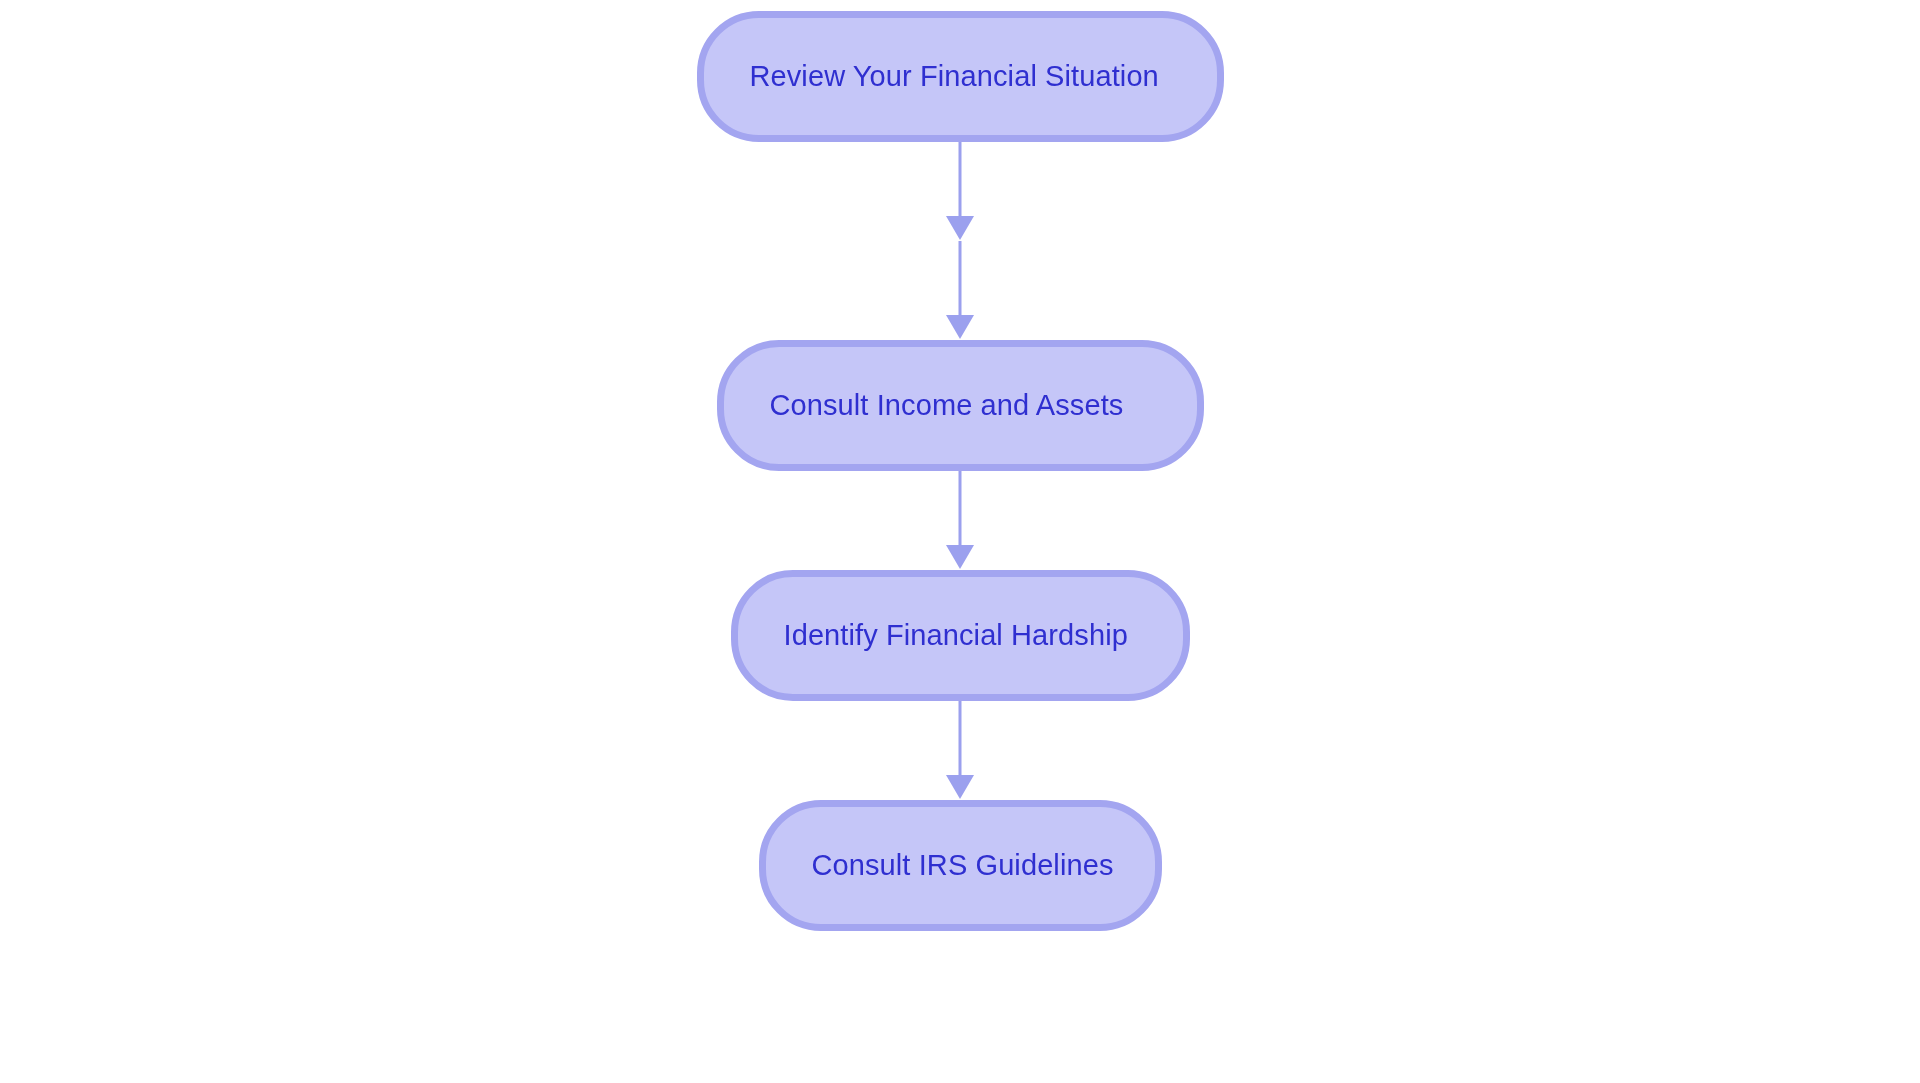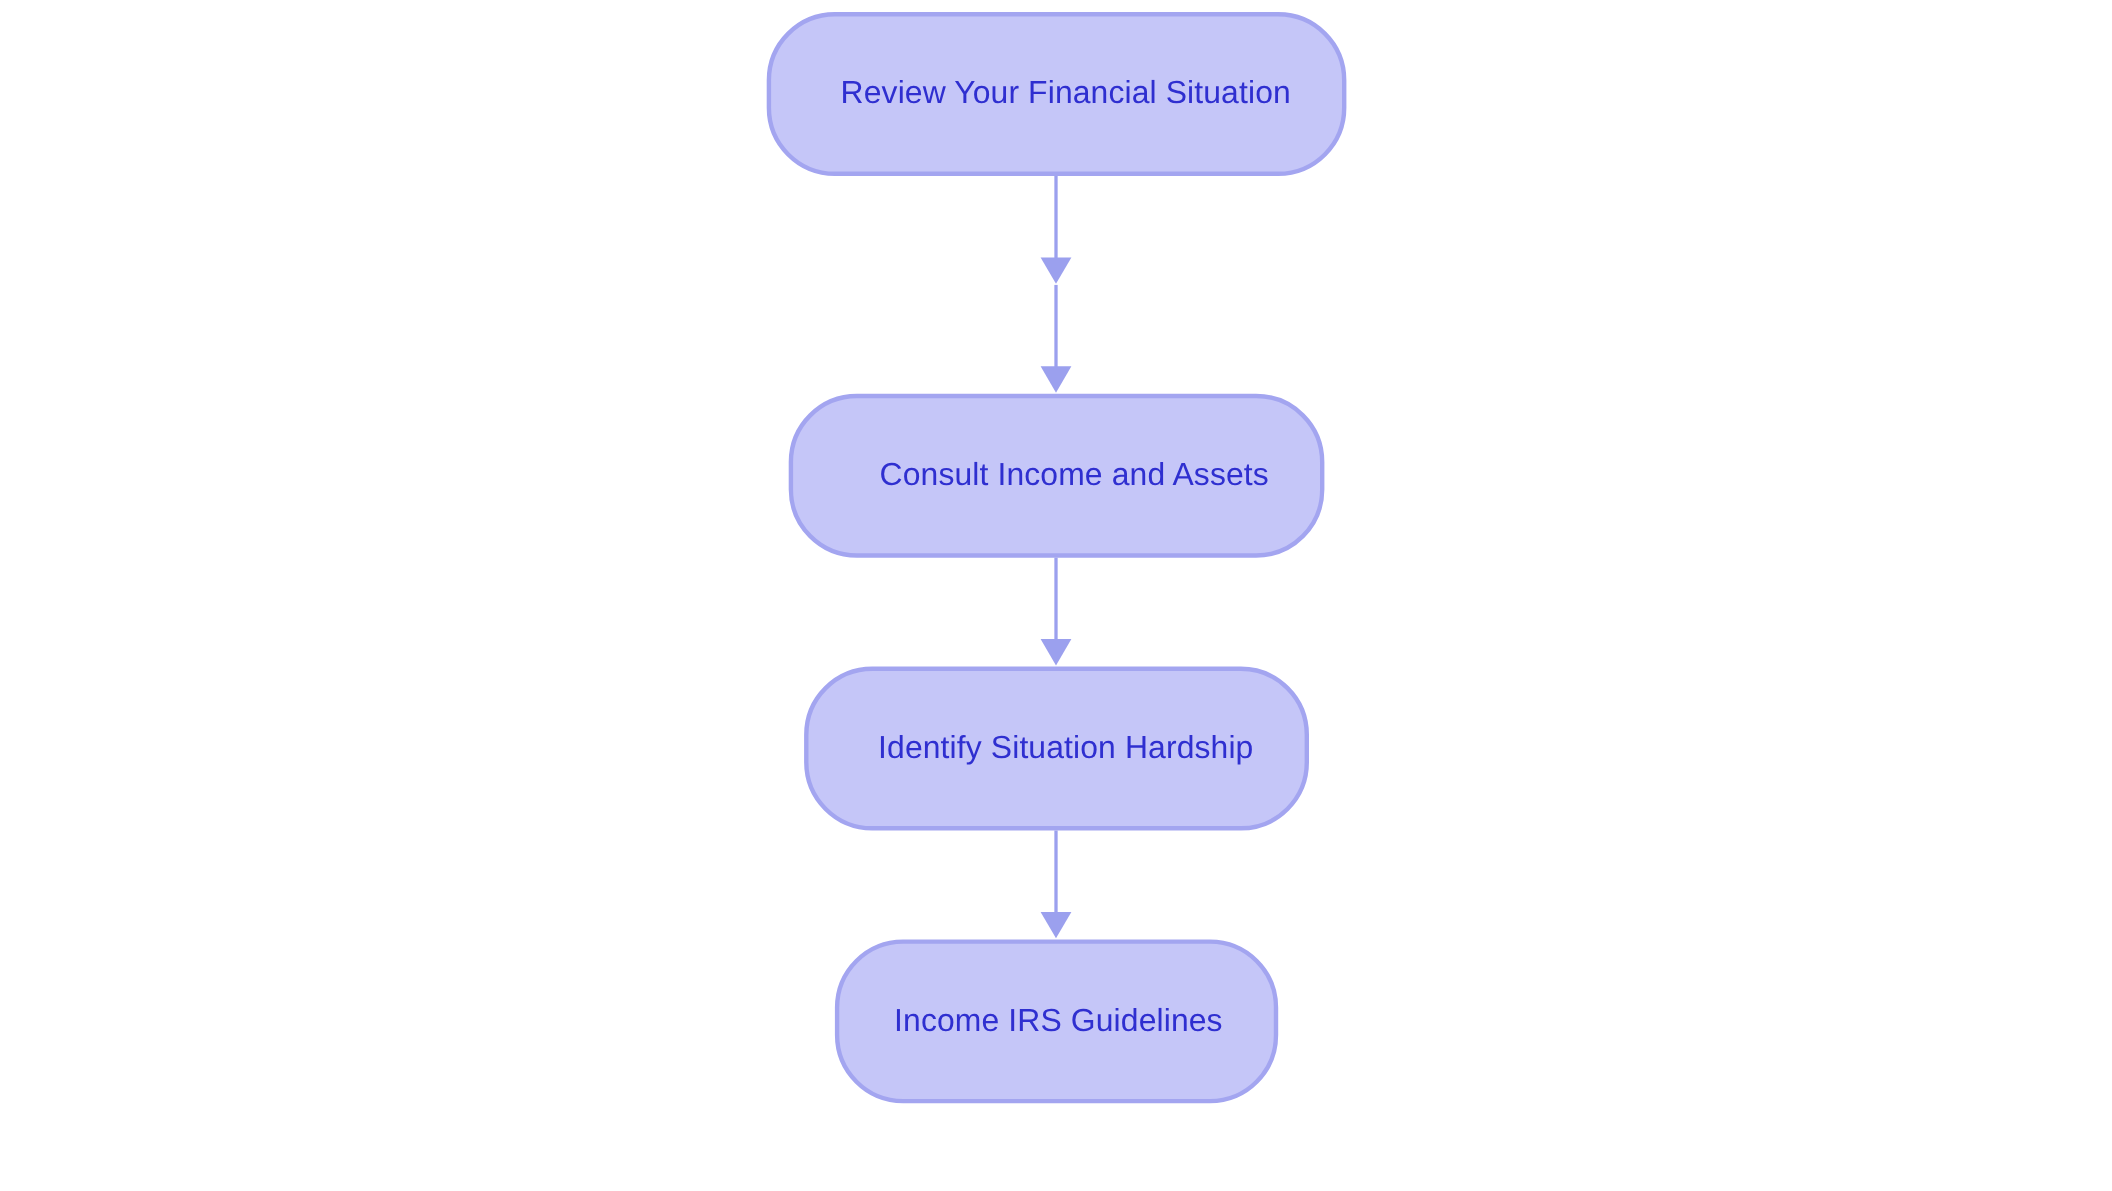--- a/index.html
+++ b/index.html
@@ -30,27 +30,27 @@
     height: 1083px;
     display: flex;
     flex-direction: column;
     align-items: center;
     justify-content: flex-start;
   }
 
   
   .node {
     box-sizing: border-box;
-    height: 149px;
+    height: 131px;
     border-radius: 62px;
     background: #c5c6f8;
-    border: 4px solid #ec4899;
+    border: 7px solid #ec4899;
     display: flex;
     align-items: center;
-    justify-content: flex-end;
+    justify-content: flex-start;
     margin: 0 auto;
   }
   .node-label {
     color: #2f2fd0;
     font-size: 29px;
     font-weight: 400;
     letter-spacing: 0.1px;
     line-height: 1;
     white-space: nowrap;
     text-align: center;
@@ -133,29 +133,29 @@
       </div>
     </div>
 
     <div class="connector">
       <div class="shaft" style="background: rgb(155, 160, 238);"></div>
       <div class="head" style="border-top-color: rgb(155, 160, 238);"></div>
     </div>
 
     <div class="node-slot">
       <div class="node n4" style="background: rgb(197, 198, 248); border-color: rgb(163, 165, 240);">
-        <span class="node-label" style="color: rgb(47, 47, 208);">Identify Situation Hardship</span>
+        <span class="node-label" style="color: rgb(47, 47, 208);">Identify Financial Hardship</span>
       </div>
     </div>
 
     <div class="connector">
       <div class="shaft" style="background: rgb(155, 160, 238);"></div>
       <div class="head" style="border-top-color: rgb(155, 160, 238);"></div>
     </div>
 
     <div class="node-slot">
       <div class="node n5" style="background: rgb(197, 198, 248); border-color: rgb(163, 165, 240);">
-        <span class="node-label" style="color: rgb(47, 47, 208);">Income IRS Guidelines</span>
+        <span class="node-label" style="color: rgb(47, 47, 208);">Consult IRS Guidelines</span>
       </div>
     </div>
 
   </div>
 </div>
 
 </body></html>

